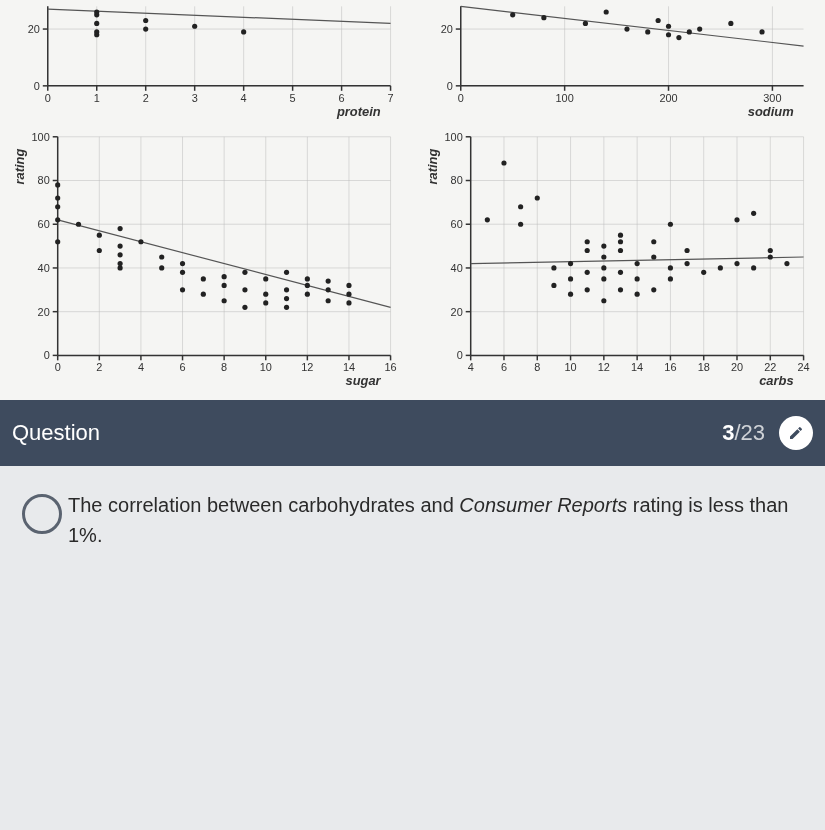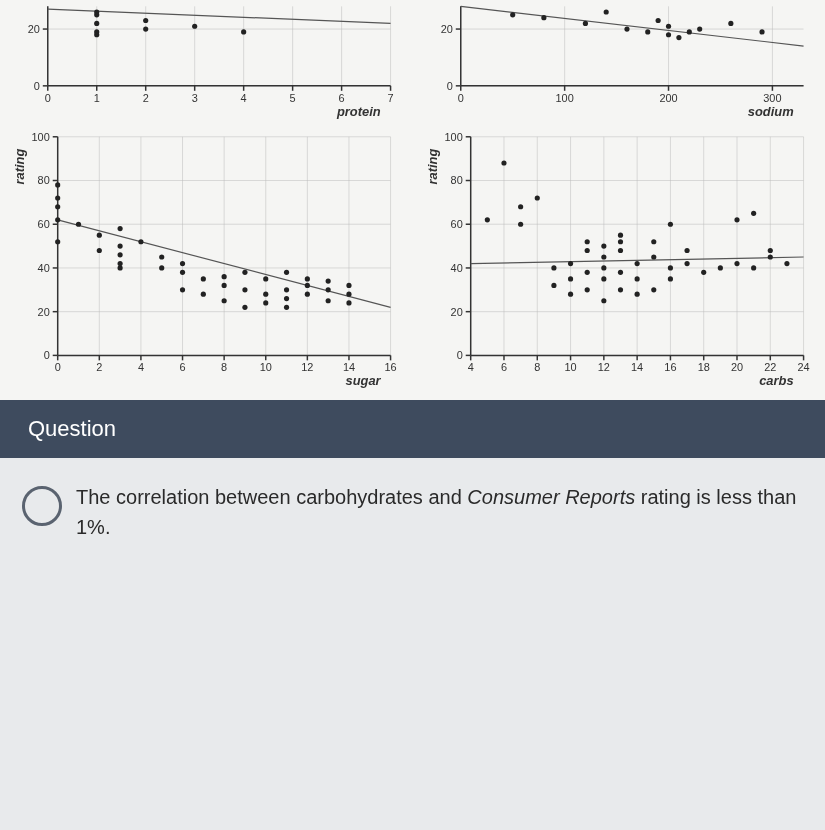--- a/index.html
+++ b/index.html
@@ -24,21 +24,21 @@
   .axis { stroke: #333; stroke-width: 1.5; fill: none; }
   .grid { stroke: #bbb; stroke-width: 0.5; }
   .pt { fill: #222; }
   .tick-label { font-size: 11px; fill: #333; font-family: Arial; }
   .axis-label { font-size: 13px; fill: #333; font-style: italic; font-family: Arial; font-weight: bold;}
   .y-axis-label { font-size: 13px; fill: #333; font-style: italic; font-family: Arial; font-weight: bold; }
   .trend { stroke: #555; stroke-width: 1.2; fill: none; }
   .question-bar {
     background: #3e4b5e;
     color: #fff;
-    padding: 16px 28px;
+    padding: 16px 12px;
     display: flex;
     align-items: center;
     justify-content: space-between;
     font-size: 22px;
   }
   .question-bar .title { font-weight: 400; }
   .question-bar .right { display: flex; align-items: center; gap: 14px; }
   .counter { font-size: 22px; }
   .counter .cur { font-weight: 700; }
   .counter .total { opacity: 0.75; }
@@ -54,21 +54,21 @@
     font-size: 21px;
     line-height: 1.55;
     background: #e8eaec;
   }
   .prompt { margin-bottom: 28px; }
   .prompt .ital { font-style: italic; }
   .prompt .sub { font-size: 0.65em; vertical-align: sub; font-style: italic; }
   .option {
     display: flex;
     align-items: flex-start;
-    gap: 14px;
+    gap: 6px;
     margin-bottom: 22px;
     cursor: pointer;
   }
   .radio {
     flex: 0 0 40px;
     width: 40px; height: 40px;
     border: 3px solid #5a6370;
     border-radius: 50%;
     margin-top: 4px;
   }
@@ -369,20 +369,30 @@
           <circle cx="349.5" cy="120.4" r="2.6" class="pt"></circle>
           <circle cx="366.25" cy="133.60000000000002" r="2.6" class="pt"></circle>
           <text x="373" y="256" text-anchor="end" class="axis-label">carbs</text>
           <text x="14" y="36" text-anchor="middle" class="y-axis-label" transform="rotate(-90 14 36)">rating</text>
         </svg></div>
   </div>
 </div>
 
 <div class="question-bar">
   <span class="title">Question</span>
+  <div class="right">
+    <span class="counter">
+      <span class="cur">3</span><span class="total">/23</span>
+    </span>
+    <div class="edit-btn">
+      <svg width="16" height="16" viewBox="0 0 24 24">
+          <path fill="#3e4b5e" d="M3 17.25V21h3.75L17.81 9.94l-3.75-3.75L3 17.25zM20.71 7.04a1 1 0 0 0 0-1.41l-2.34-2.34a1 1 0 0 0-1.41 0l-1.83 1.83 3.75 3.75 1.83-1.83z"></path>
+        </svg>
+    </div>
+  </div>
 </div>
 
 <div class="content">
 
   <div class="option">
     <div class="radio"></div>
     <div class="option-text">
       <span>The correlation between carbohydrates and </span><span class="ital">Consumer Reports</span><span> rating is less than 1%.</span>
     </div>
   </div>

